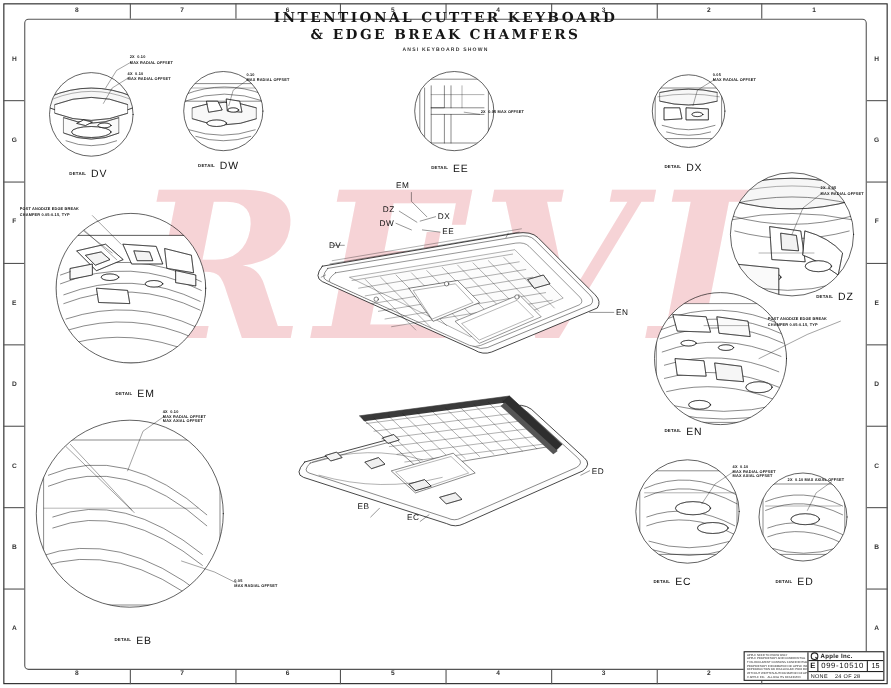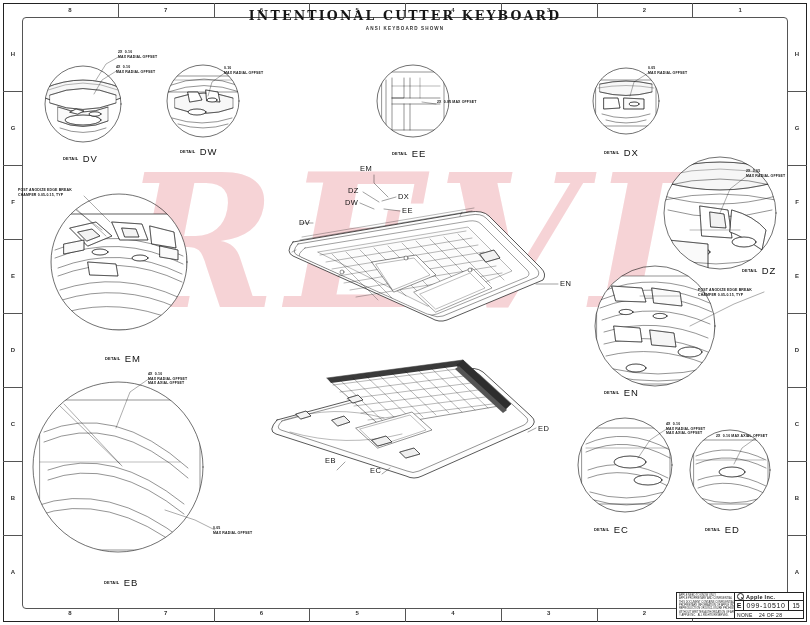--- a/index.html
+++ b/index.html
@@ -140,20 +140,21 @@
       <div class="ztick" style="left:596.5px;top:609px;width:1px;height:13px;"></div>
       <div class="ztick" style="left:596.5px;top:3px;width:1px;height:14px;"></div>
       <div class="zone" style="left:733.125px;top:610px;width:14px;">1</div>
       <div class="zone" style="left:733.125px;top:7px;width:14px;">1</div>
       <div class="ztick" style="left:692.25px;top:609px;width:1px;height:13px;"></div>
       <div class="ztick" style="left:692.25px;top:3px;width:1px;height:14px;"></div>
     </div>
 
   <div class="title-wrap">
     <div class="title1">INTENTIONAL  CUTTER  KEYBOARD</div>
+    <div class="title2">&amp;  EDGE  BREAK  CHAMFERS</div>
     <div class="subtitle">ANSI KEYBOARD SHOWN</div>
   </div>
 
   <div class="layer">
   <svg width="810" height="625" viewBox="0 0 810 625" fill="none" stroke="#111" stroke-width="0.45" stroke-linejoin="round" stroke-linecap="round">
     <defs>
       <clipPath id="cDV">
             <circle cx="83" cy="104" r="38"></circle>
           </clipPath>
       <clipPath id="cDW">

